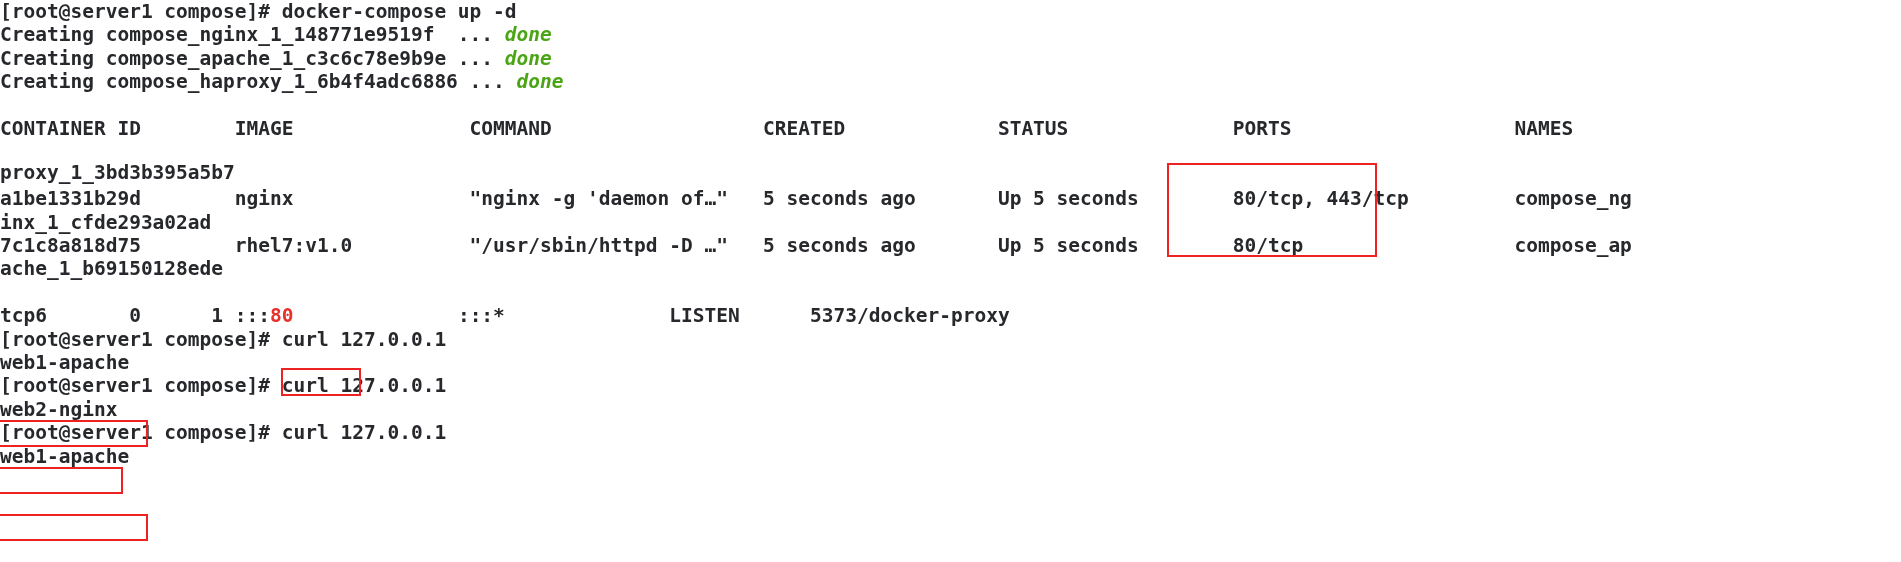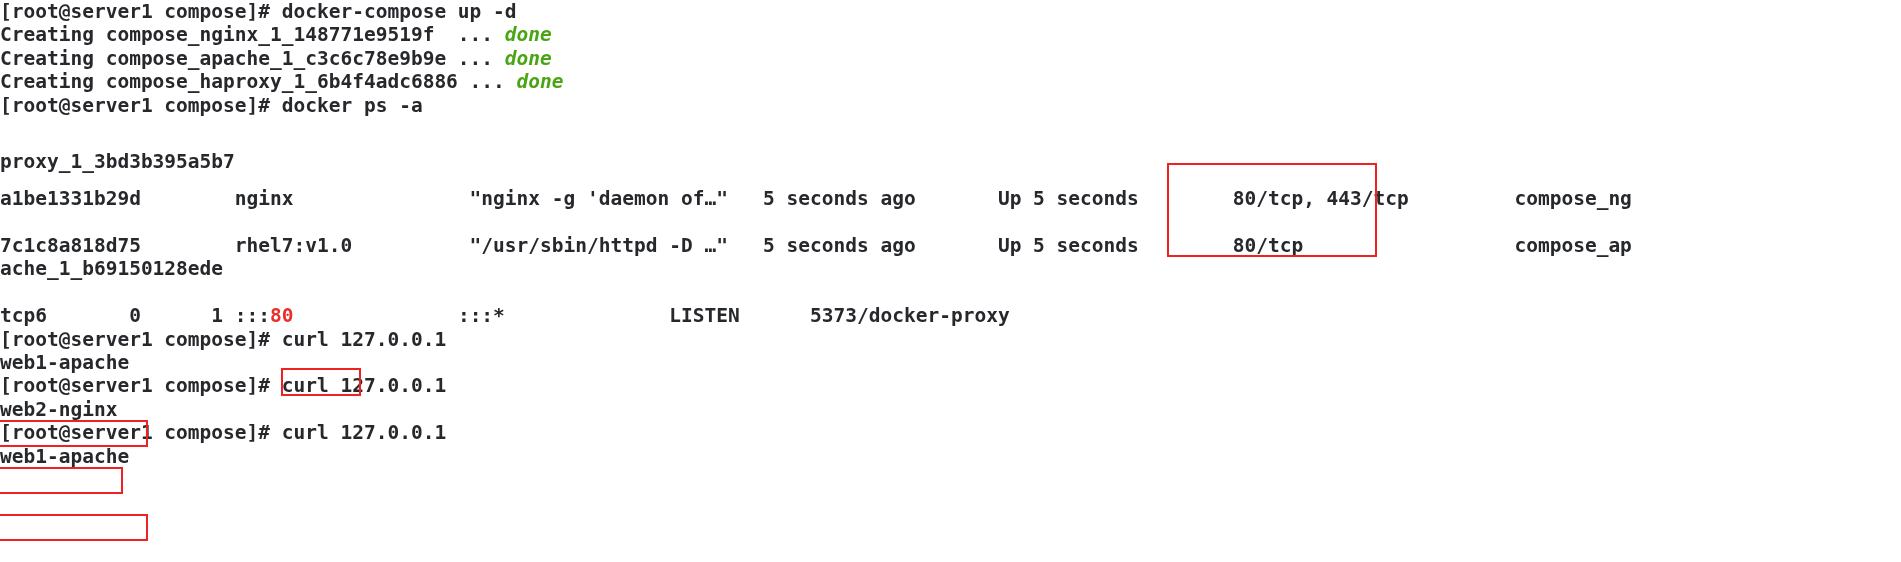--- a/index.html
+++ b/index.html
@@ -57,25 +57,26 @@
 <body>
 
 <div id="terminal">
 
   <div class="line" style="top:0px"><span class="seg">[root@server1 compose]# </span><span class="seg">docker-compose up -d</span></div>
 
   <div class="line" style="top:23.4px"><span class="seg">Creating compose_nginx_1_148771e9519f  ... </span><span class="seg green">done</span></div>
   <div class="line" style="top:46.8px"><span class="seg">Creating compose_apache_1_c3c6c78e9b9e ... </span><span class="seg green">done</span></div>
   <div class="line" style="top:70.2px"><span class="seg">Creating compose_haproxy_1_6b4f4adc6886 ... </span><span class="seg green">done</span></div>
 
-  <div class="line" style="top:93.6px"><span class="seg">[root@server1 compose]# </span><span class="seg">docker ps -a</span></div>
 
+  <div class="line" style="top:117px">CONTAINER ID        IMAGE               COMMAND                  CREATED             STATUS              PORTS                   NAMES</div>
 
-  <div class="line" style="top:150px">proxy_1_3bd3b395a5b7</div>
+  <div class="line" style="top:161px">proxy_1_3bd3b395a5b7</div>
   <div class="line" style="top:187.2px">a1be1331b29d        nginx               "nginx -g 'daemon of…"   5 seconds ago       Up 5 seconds        80/tcp, 443/tcp         compose_ng</div>
+  <div class="line" style="top:210.6px">inx_1_cfde293a02ad</div>
   <div class="line" style="top:234px">7c1c8a818d75        rhel7:v1.0          "/usr/sbin/httpd -D …"   5 seconds ago       Up 5 seconds        80/tcp                  compose_ap</div>
   <div class="line" style="top:257.4px">ache_1_b69150128ede</div>
 
 
   <div class="line" style="top:304.2px"><span class="seg">tcp6       0      1 </span><span class="seg">:::</span><span class="seg red-text">80</span><span class="seg">              :::*              LISTEN      5373/docker-proxy</span></div>
 
   <div class="line" style="top:327.6px"><span class="seg">[root@server1 compose]# </span><span class="seg">curl 127.0.0.1</span></div>
   <div class="line" style="top:351px">web1-apache</div>
 
   <div class="line" style="top:374.4px"><span class="seg">[root@server1 compose]# </span><span class="seg">curl 127.0.0.1</span></div>

